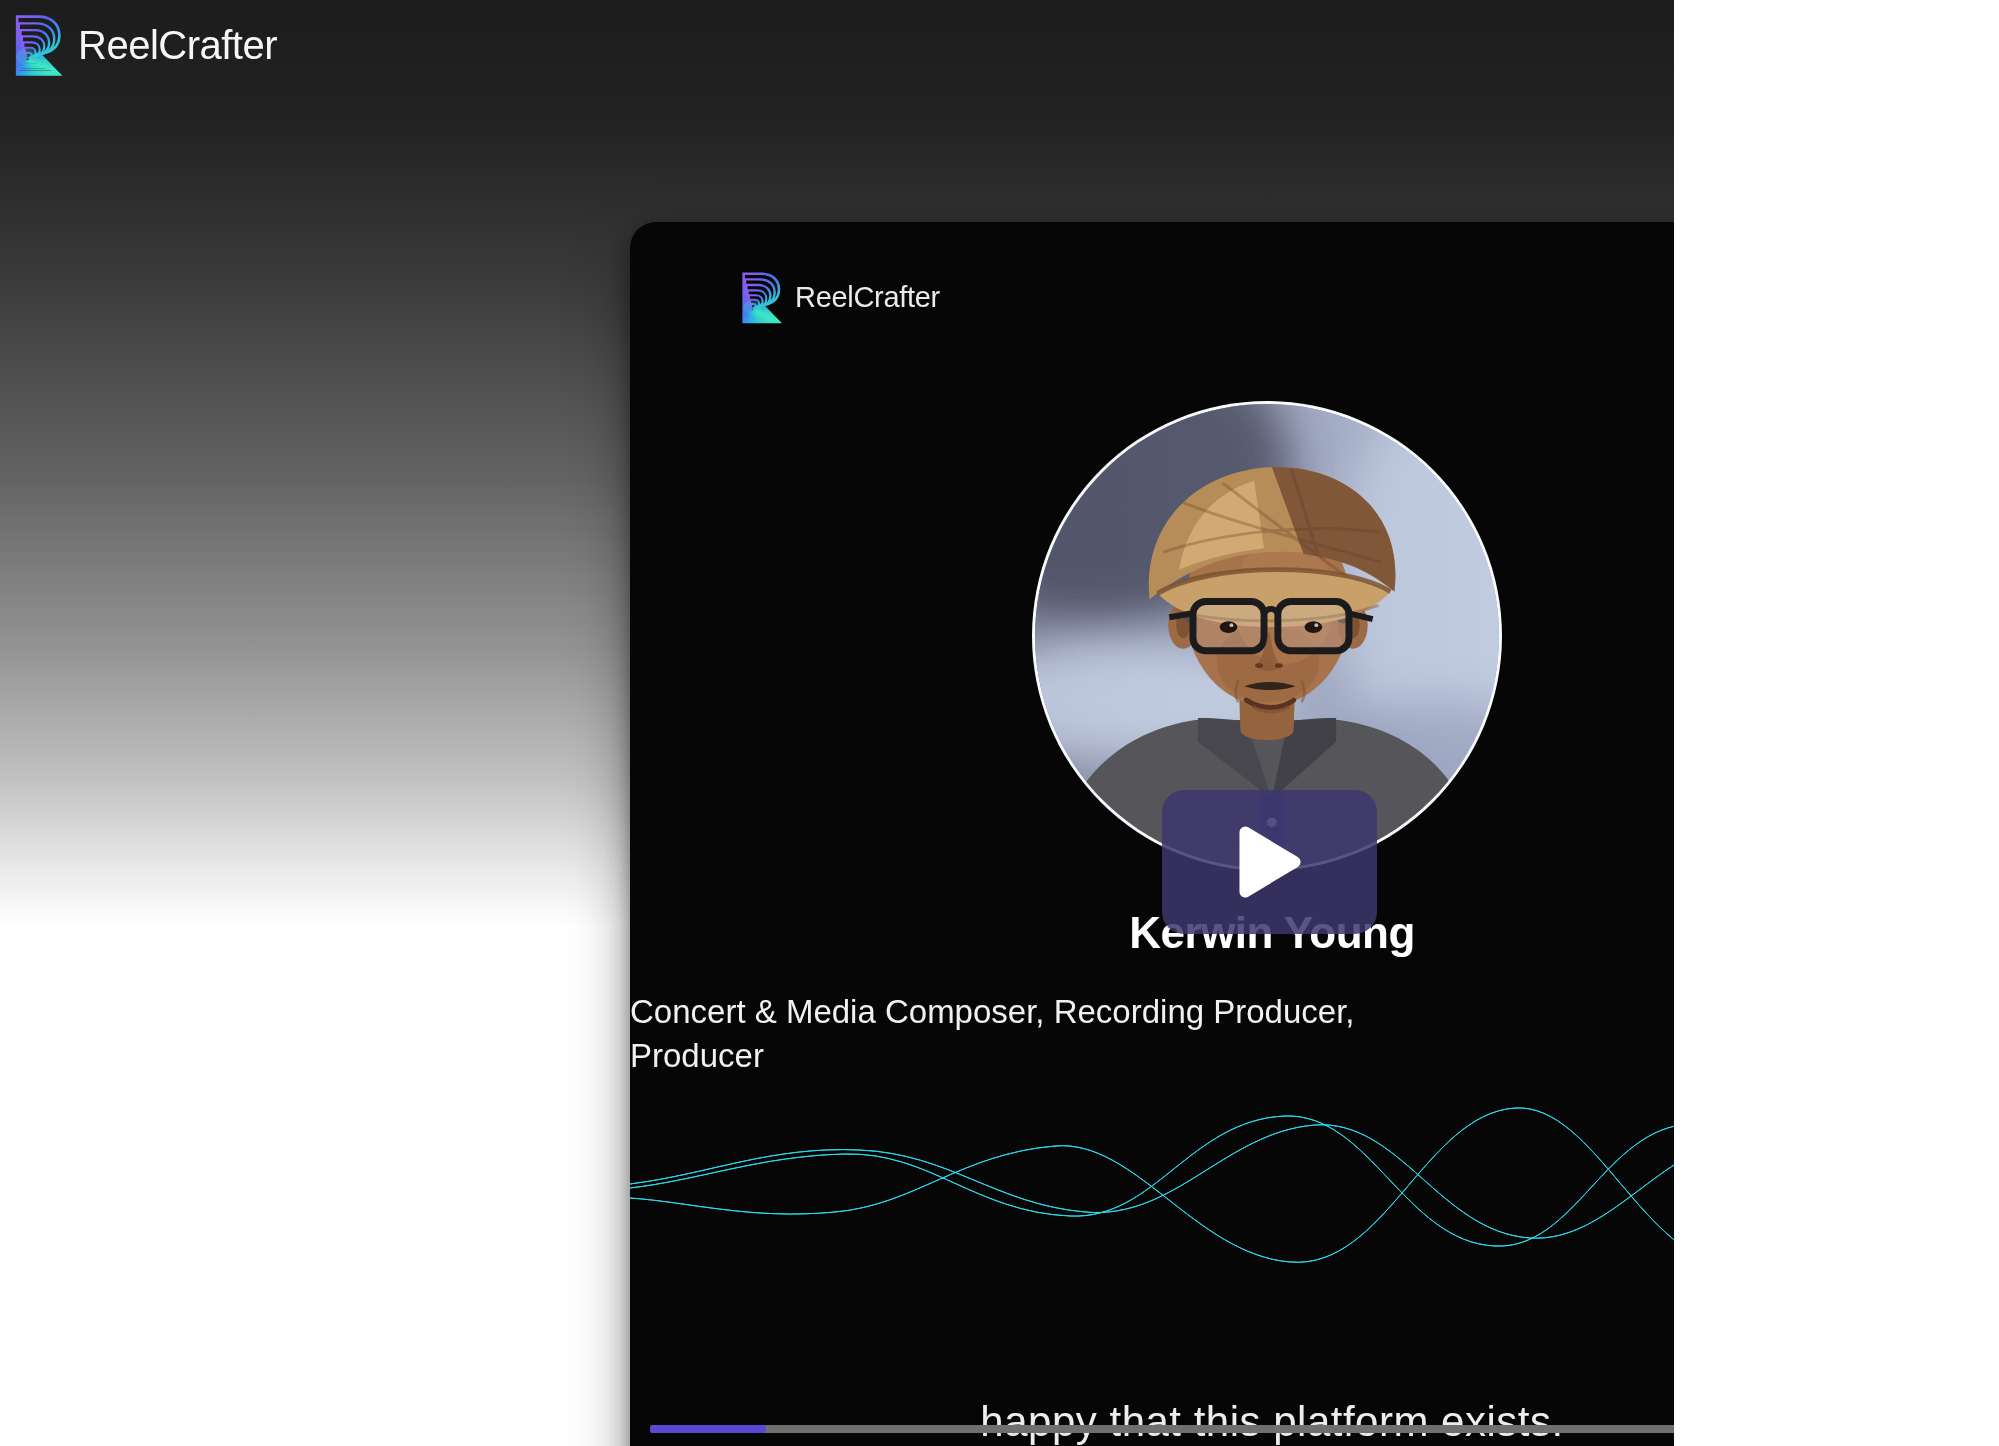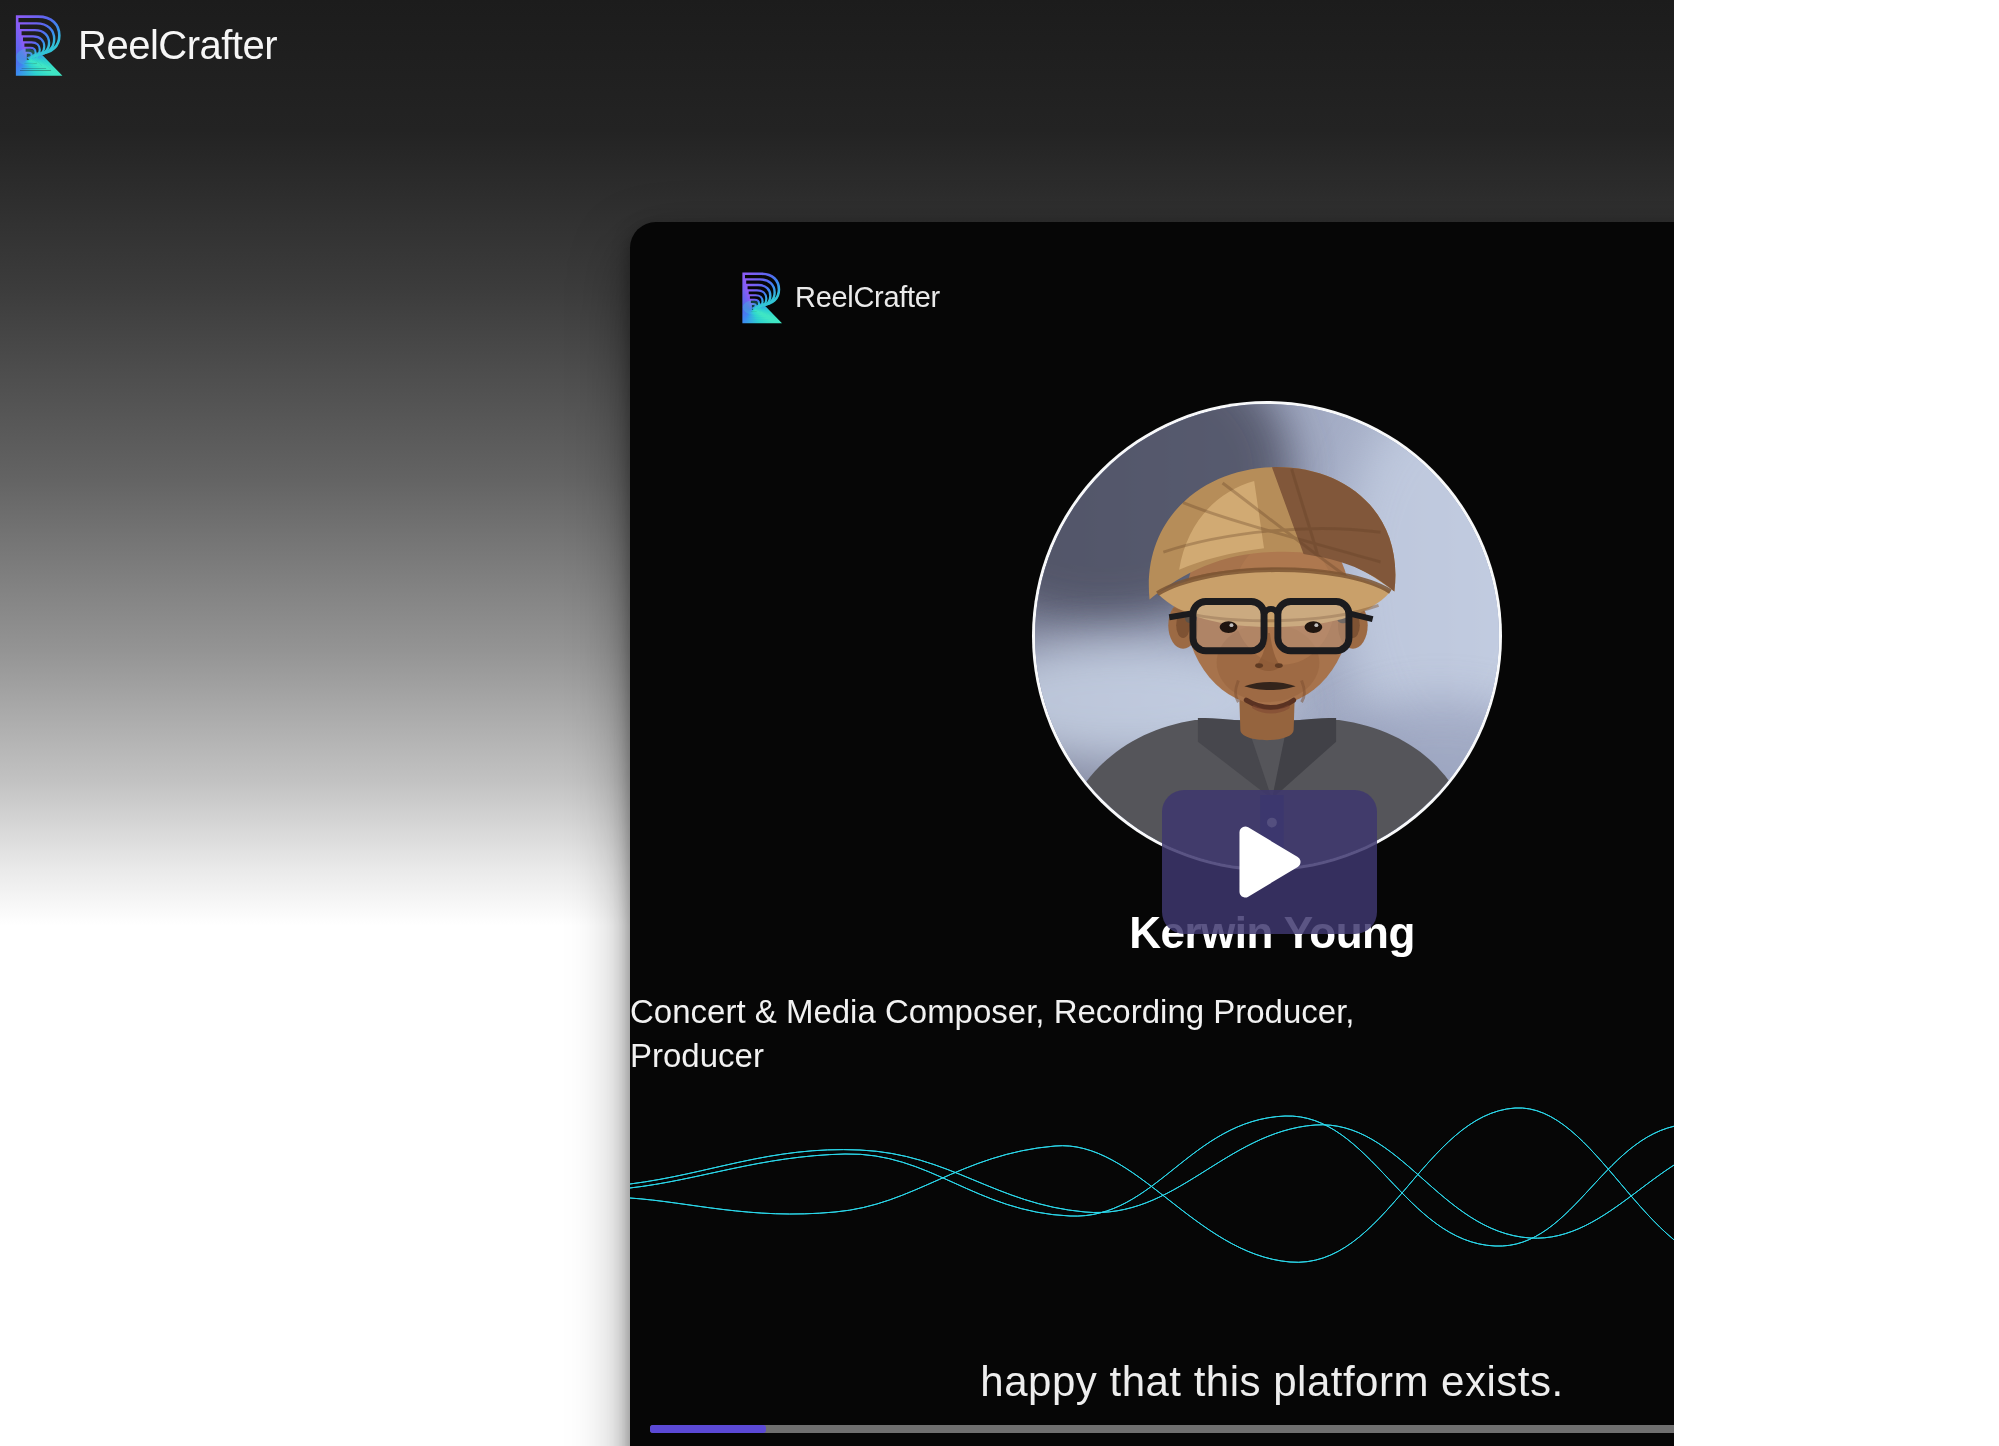--- a/index.html
+++ b/index.html
@@ -63,21 +63,21 @@
     display:flex;align-items:center;justify-content:center;
     z-index:3;cursor:pointer;
   }
 
   
   .waveform{position:absolute;left:0;top:840px;width:1284px;height:260px;z-index:1;}
   .waveform path{fill:none;stroke:#2bd9ec;stroke-linecap:round;}
 
   
   .caption{
-    position:absolute;left:0;right:0;top:1136px;
+    position:absolute;left:0;right:0;top:1176px;
     text-align:center;color:#ededed;
     font-size:42px;font-weight:400;letter-spacing:0.5px;
   }
 
   
   .progress-track{
     position:absolute;left:20px;top:1203px;width:1244px;height:8px;
     background:#6f6f6f;border-radius:3px;cursor:pointer;
   }
   .progress-fill{

